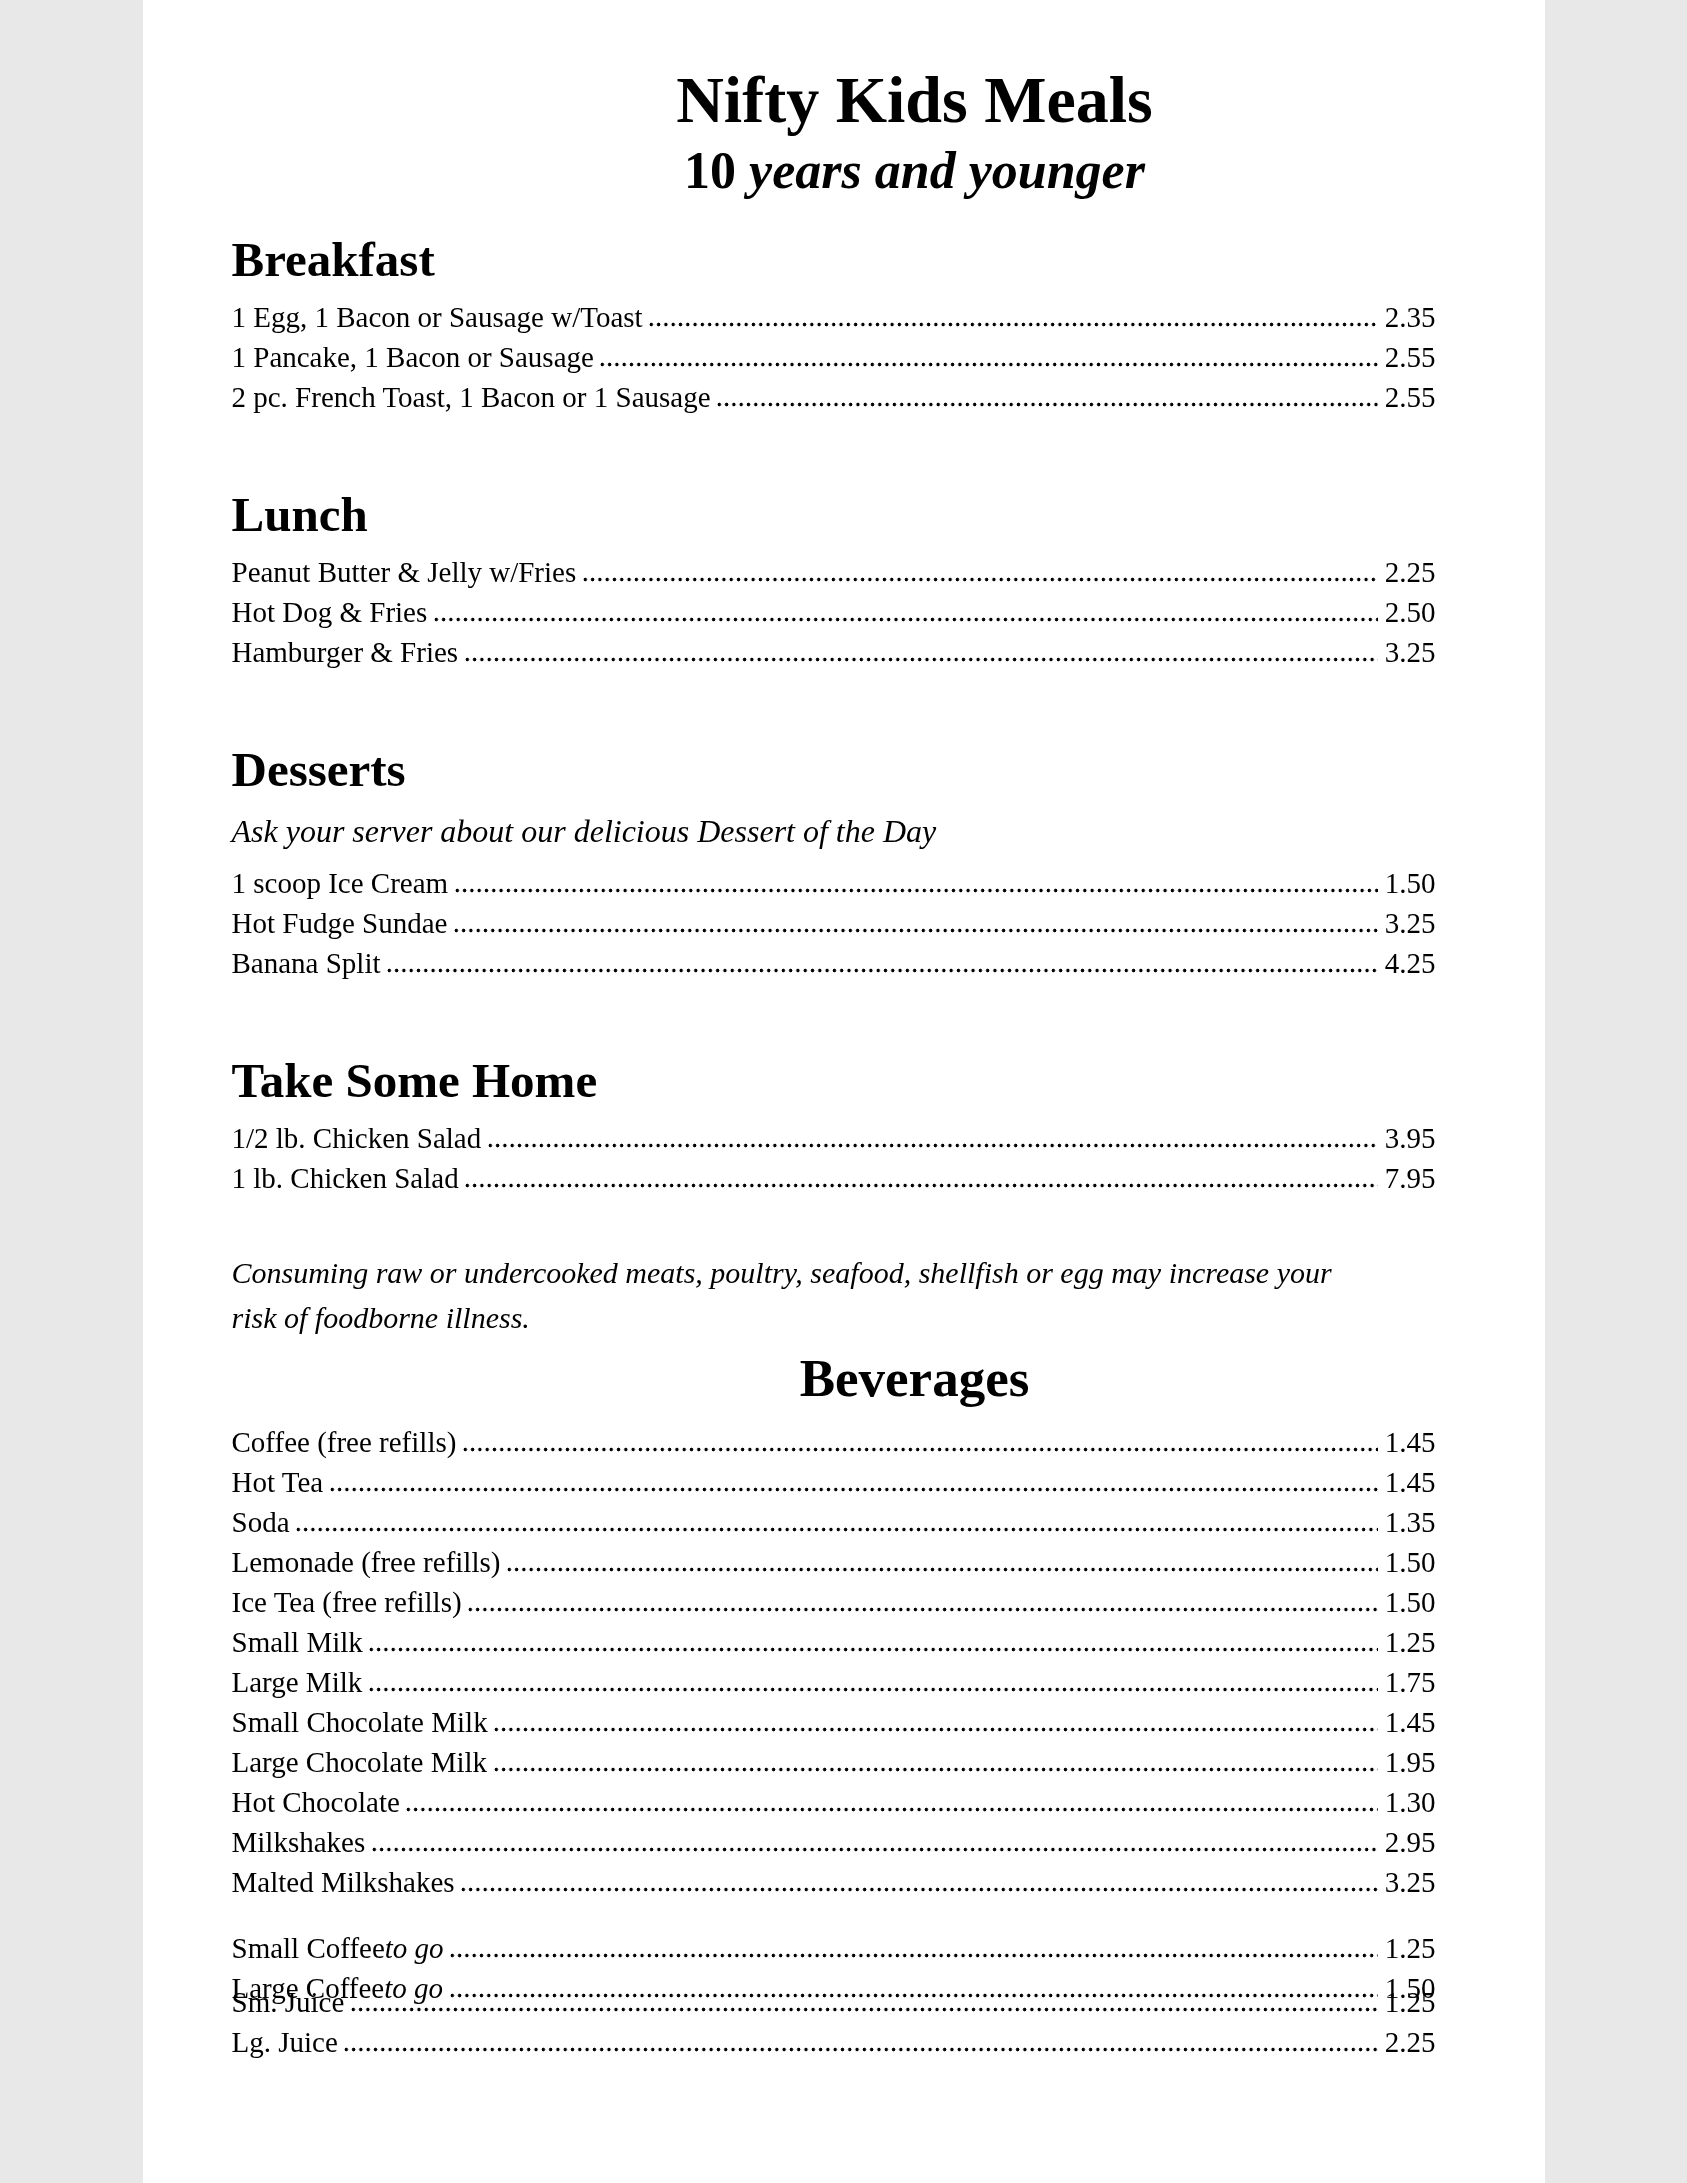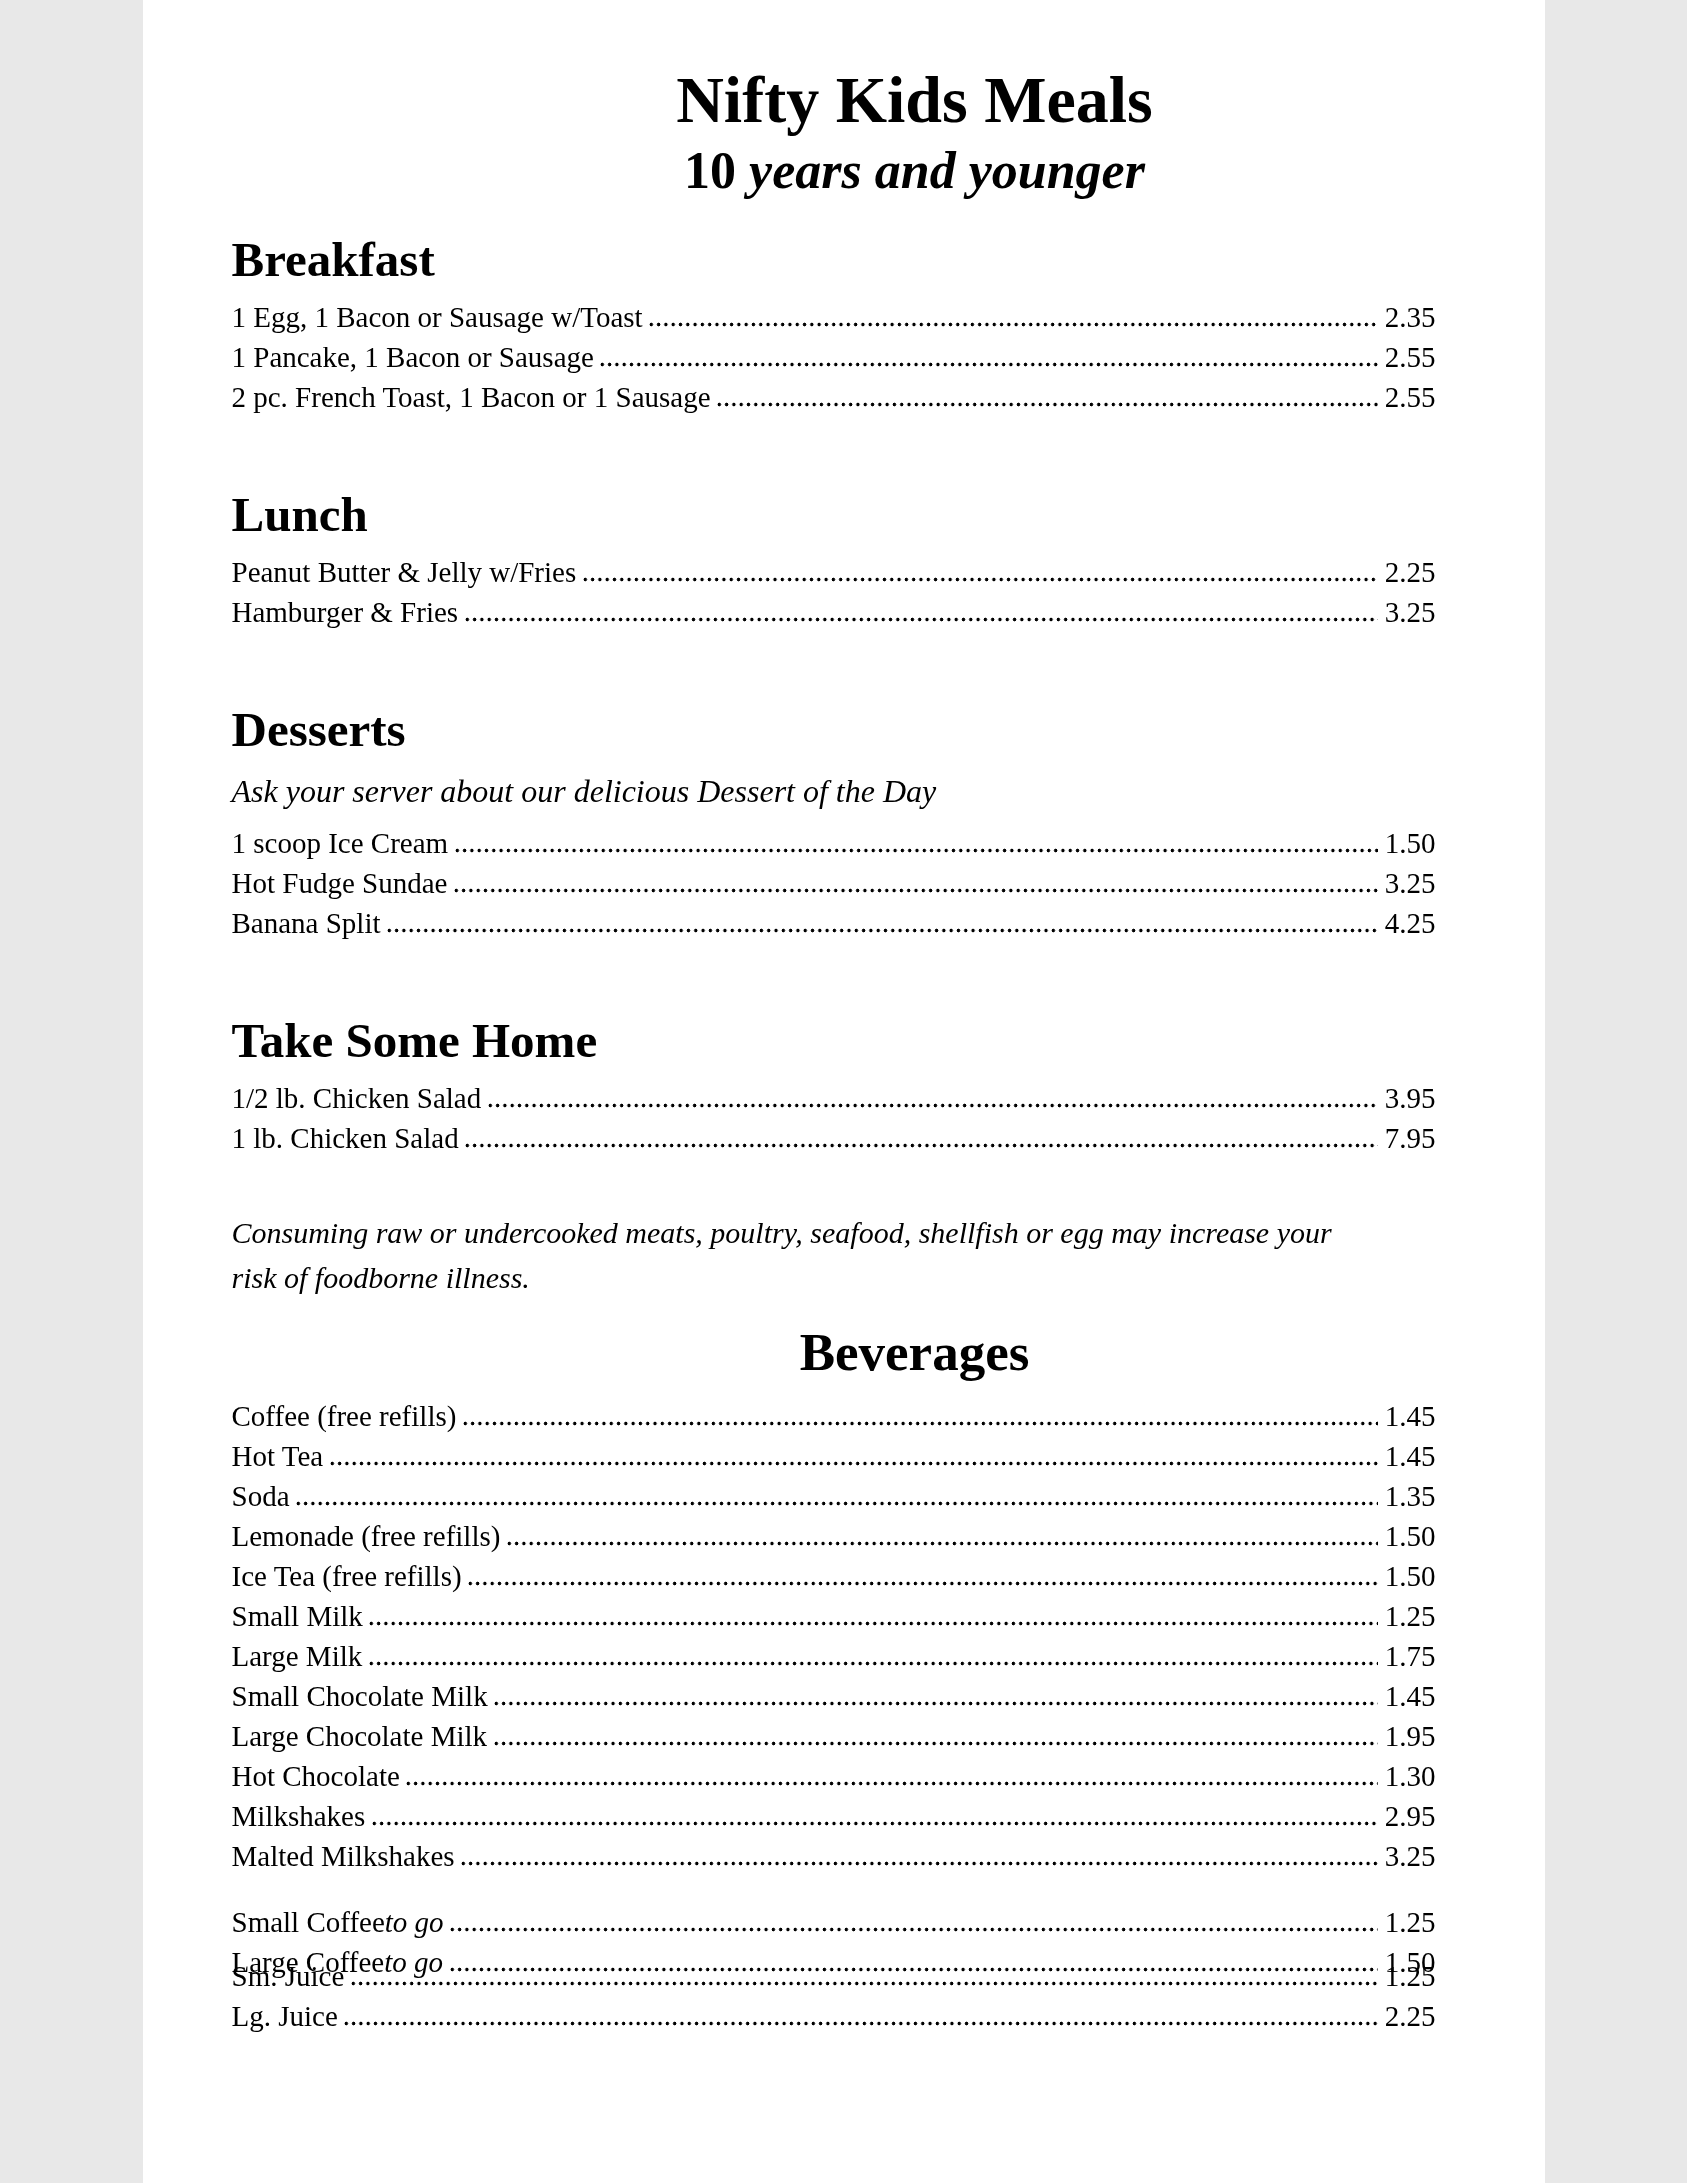--- a/index.html
+++ b/index.html
@@ -70,21 +70,21 @@
   .leader {
     flex: 1 1 auto;
     height: 4.6px;
     margin: 0 6.6px;
     background-image: radial-gradient(circle at 2.3px 2.3px, #000000 1.5px, transparent 2px);
     background-size: 7.3px 4.6px;
     background-repeat: repeat-x;
     background-position: left bottom;
   }
   .disclaimer {
-    margin: 54px 0 14px 0;
+    margin: 54px 0 0 0;
     padding-right: 79px;
     font-size: 30px;
     line-height: 45px;
     font-style: italic;
   }
 </style>
 </head>
 <body>
 
 <div class="page">
@@ -128,20 +128,26 @@
     <h2 class="section-heading">Lunch</h2>
 
     <div class="menu-list">
   <div class="menu-line">
                 <span class="item-name">Peanut Butter &amp; Jelly w/Fries</span>
                 <span class="item-name-it it"></span>
                 <span class="leader"></span>
                 <span class="item-price">2.25</span>
               </div>
 
+  <div class="menu-line">
+                <span class="item-name">Hot Dog &amp; Fries</span>
+                <span class="item-name-it it"></span>
+                <span class="leader"></span>
+                <span class="item-price">2.50</span>
+              </div>
 
   <div class="menu-line">
                 <span class="item-name">Hamburger &amp; Fries</span>
                 <span class="item-name-it it"></span>
                 <span class="leader"></span>
                 <span class="item-price">3.25</span>
               </div>
 </div>
   </section>
 

